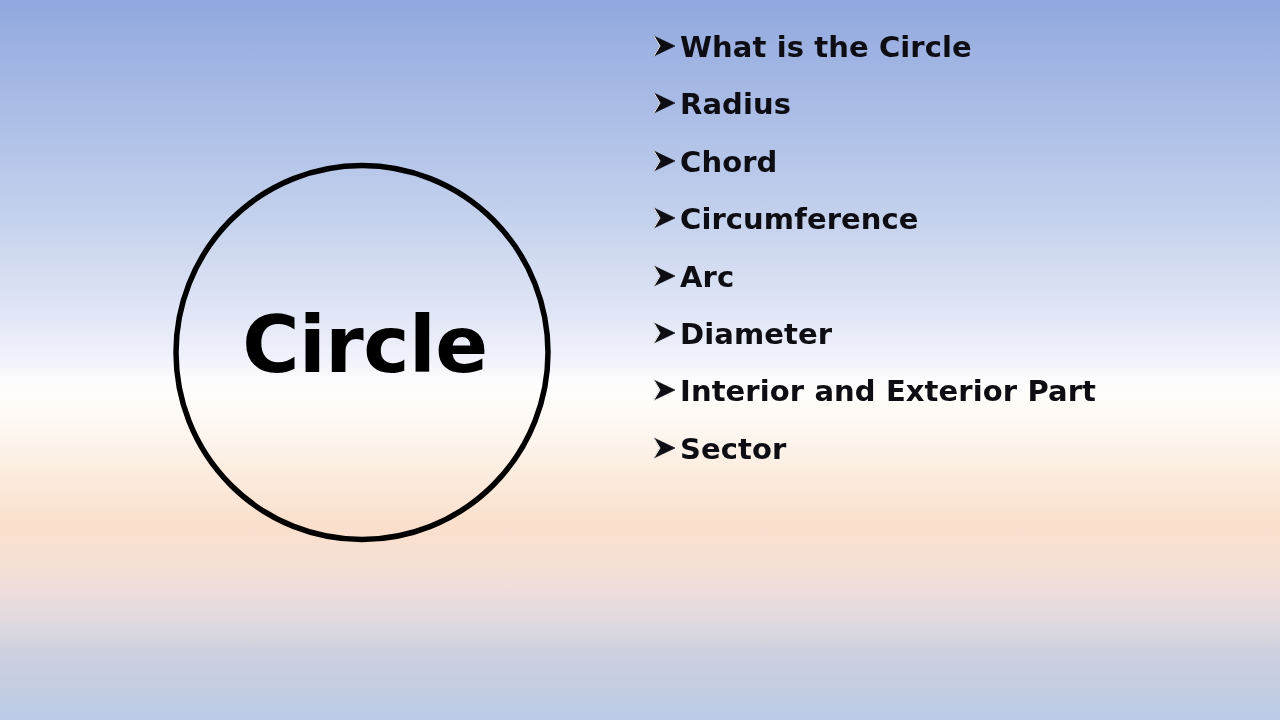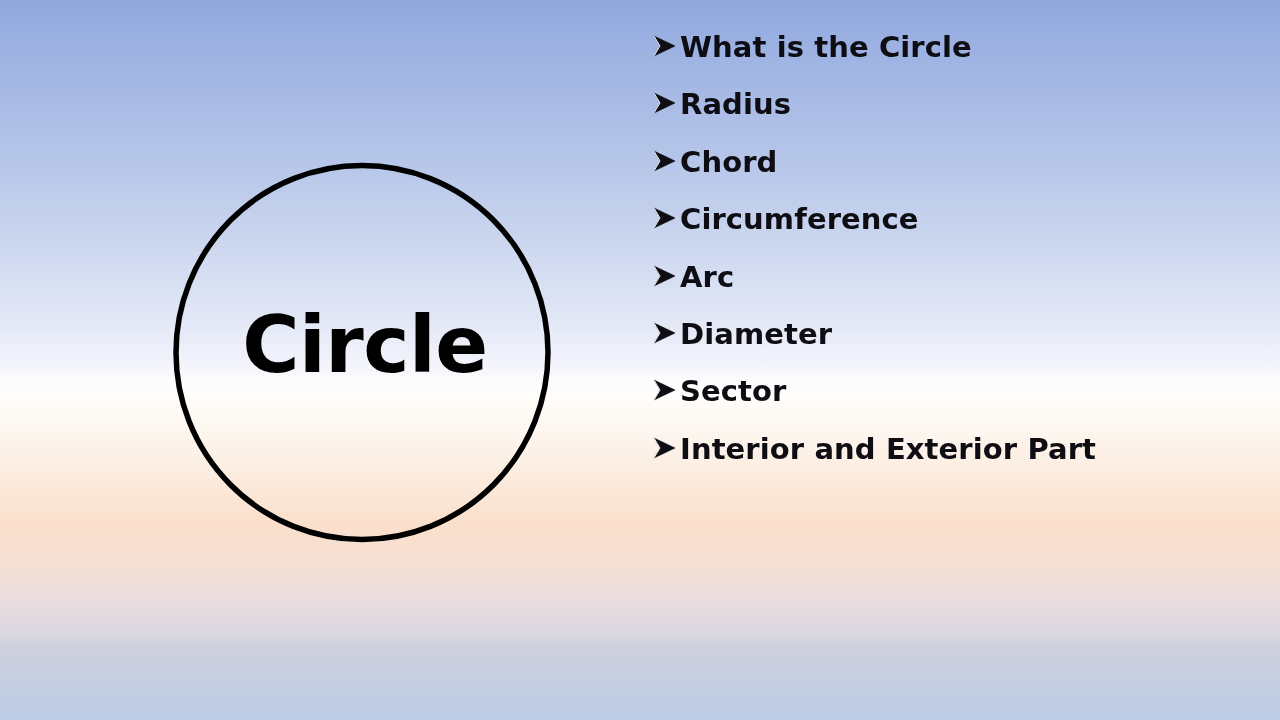--- a/index.html
+++ b/index.html
@@ -202,28 +202,28 @@
     </li>
 
 
     <li class="topic-item">
       <span class="bullet-icon">
         <svg viewBox="0 0 30 26" xmlns="http://www.w3.org/2000/svg">
           <path d="M4 3 L25 13 L4 23 L10 13 Z" fill="#0d0d13" stroke="#0d0d13" stroke-width="0.6"></path>
           <path d="M4 3 L10 13 L4 23" fill="none" stroke="#ffffff" stroke-width="0.9"></path>
         </svg>
       </span>
+      <span class="topic-text">Interior and Exterior Part</span>
+    </li>
+
+    <li class="topic-item">
+      <span class="bullet-icon">
+        <svg viewBox="0 0 30 26" xmlns="http://www.w3.org/2000/svg">
+          <path d="M4 3 L25 13 L4 23 L10 13 Z" fill="#0d0d13" stroke="#0d0d13" stroke-width="0.6"></path>
+          <path d="M4 3 L10 13 L4 23" fill="none" stroke="#ffffff" stroke-width="0.9"></path>
+        </svg>
+      </span>
       <span class="topic-text">Sector</span>
     </li>
 
-    <li class="topic-item">
-      <span class="bullet-icon">
-        <svg viewBox="0 0 30 26" xmlns="http://www.w3.org/2000/svg">
-          <path d="M4 3 L25 13 L4 23 L10 13 Z" fill="#0d0d13" stroke="#0d0d13" stroke-width="0.6"></path>
-          <path d="M4 3 L10 13 L4 23" fill="none" stroke="#ffffff" stroke-width="0.9"></path>
-        </svg>
-      </span>
-      <span class="topic-text">Interior and Exterior Part</span>
-    </li>
-
   </ul>
 
 </div>
 
 </body></html>

